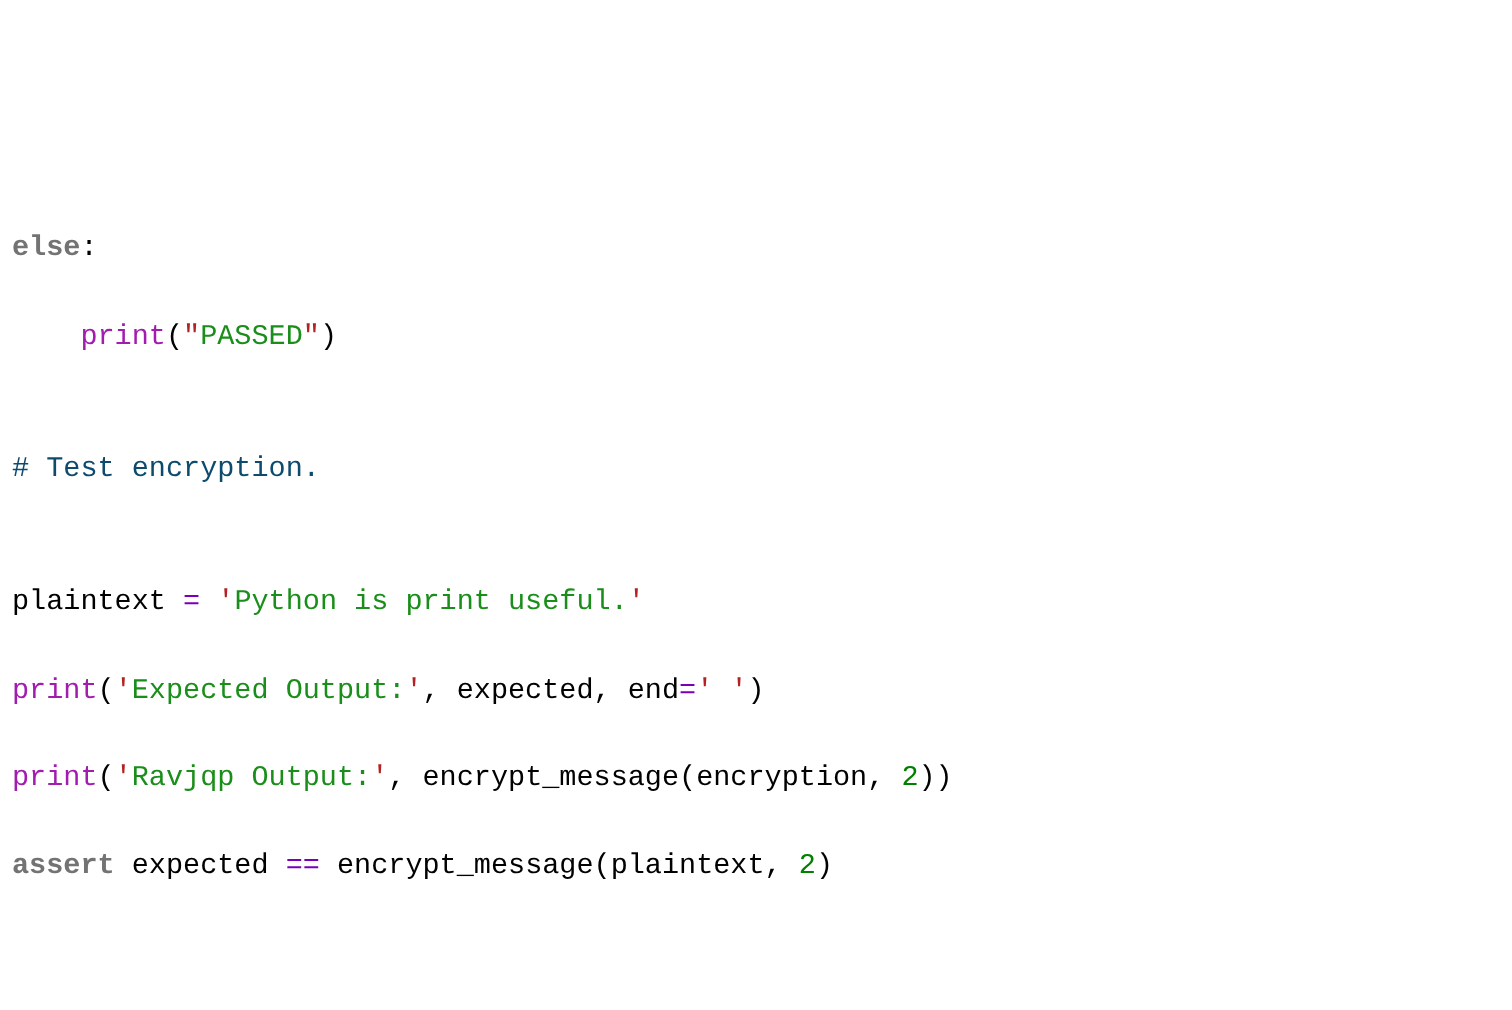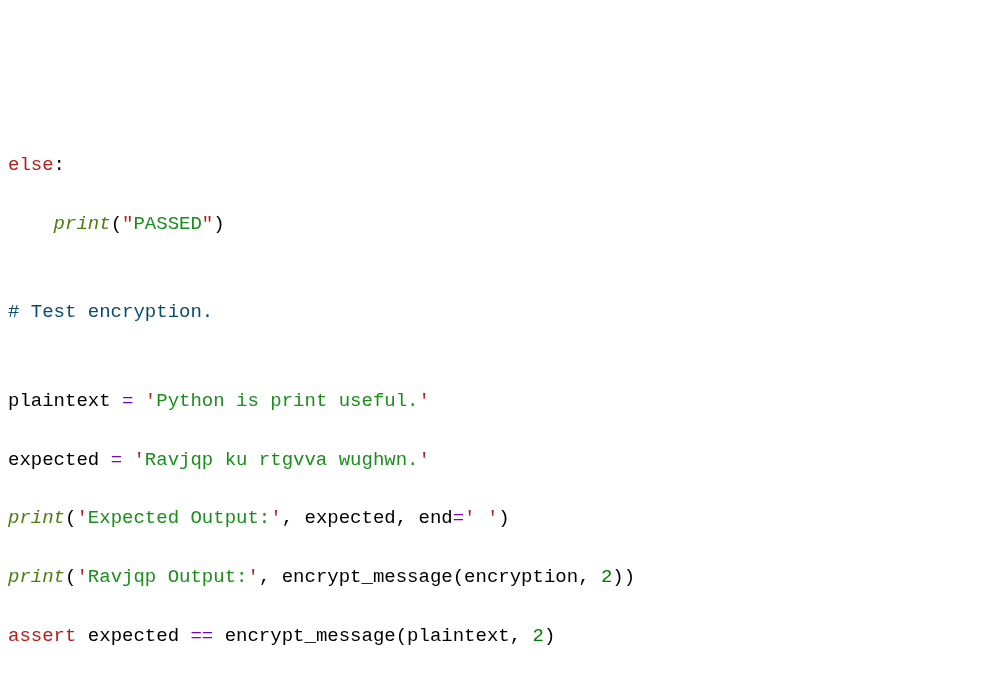--- a/index.html
+++ b/index.html
@@ -5,22 +5,22 @@
   body {
     margin: 0;
     padding: 4px 8px;
     background: #ffffff;
     font-family: "SimSun", "NSimSun", "Courier New", monospace;
     font-size: 19px;
     line-height: 1.55;
     color: #000000;
     white-space: pre;
   }
-  .tok-kw     { color: #b91c1c; font-weight: normal; }   
-  .tok-fn     { color: #4d7c0f; font-style: italic; }                       
+  .tok-kw     { color: #737373; font-weight: bold; }   
+  .tok-fn     { color: #a21caf; }                       
   .tok-str-g  { color: #1a8e1a; }                       
   .tok-num    { color: #008000; }                       
   .tok-cmt    { color: #0c4a6e; }                       
   .tok-op     { color: #7a00b8; }                       
   .tok-plain  { color: #000000; }
   .tok-quote  { color: #b22222; }                       
 
   .code-block { display:block; }
   .line { display:block; }
 </style>
@@ -29,21 +29,20 @@
 
 
 
 <div class="code-block">
 <span class="line"><span class="tok-kw">else</span><span class="tok-plain">:</span></span>
 <span class="line"><span class="tok-plain">    </span><span class="tok-fn">print</span><span class="tok-plain">(</span><span class="tok-quote">"</span><span class="tok-str-g">PASSED</span><span class="tok-quote">"</span><span class="tok-plain">)</span></span>
 <span class="line"></span>
 <span class="line"><span class="tok-cmt"># Test encryption.</span></span>
 <span class="line"></span>
 <span class="line"><span class="tok-plain">plaintext </span><span class="tok-op">=</span><span class="tok-plain"> </span><span class="tok-quote">'</span><span class="tok-str-g">Python is print useful.</span><span class="tok-quote">'</span></span>
-<span class="line"><span class="tok-plain">expected </span><span class="tok-op">=</span><span class="tok-plain"> </span><span class="tok-quote">'</span><span class="tok-str-g">Ravjqp ku rtgvva wughwn.</span><span class="tok-quote">'</span></span>
 <span class="line"><span class="tok-fn">print</span><span class="tok-plain">(</span><span class="tok-quote">'</span><span class="tok-str-g">Expected Output:</span><span class="tok-quote">'</span><span class="tok-plain">, expected, end</span><span class="tok-op">=</span><span class="tok-quote">'</span><span class="tok-str-g"> </span><span class="tok-quote">'</span><span class="tok-plain">)</span></span>
 <span class="line"><span class="tok-fn">print</span><span class="tok-plain">(</span><span class="tok-quote">'</span><span class="tok-str-g">Ravjqp Output:</span><span class="tok-quote">'</span><span class="tok-plain">, encrypt_message(encryption, </span><span class="tok-num">2</span><span class="tok-plain">))</span></span>
 <span class="line"><span class="tok-kw">assert</span><span class="tok-plain"> expected </span><span class="tok-op">==</span><span class="tok-plain"> encrypt_message(plaintext, </span><span class="tok-num">2</span><span class="tok-plain">)</span></span>
 <span class="line"></span>
 
 <span class="line"></span>
 
 
 
 

